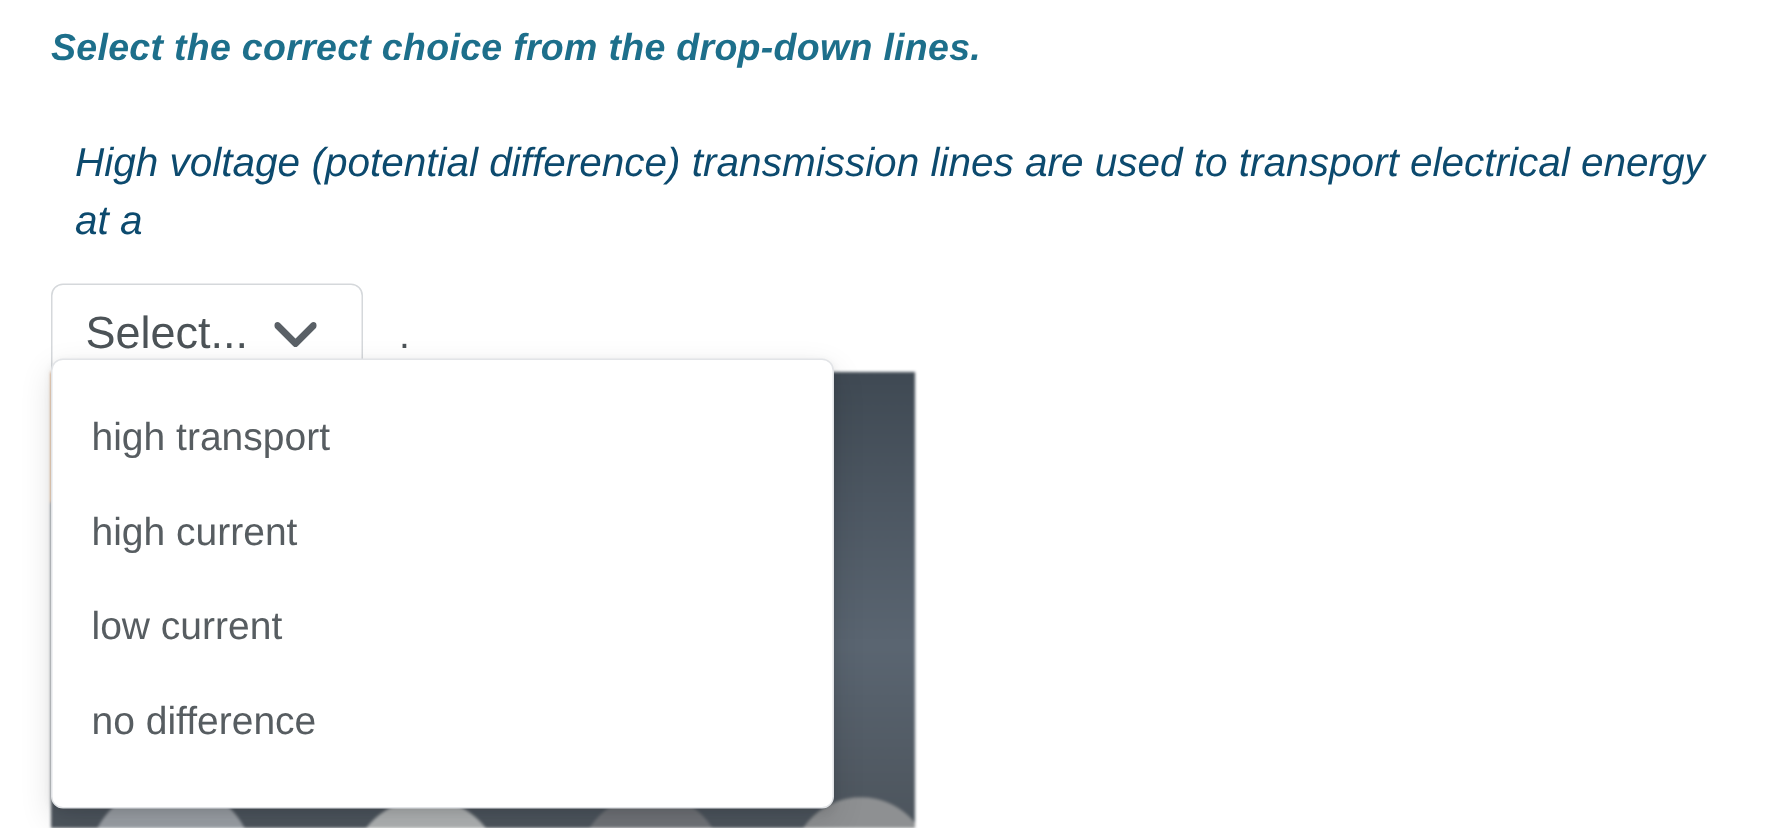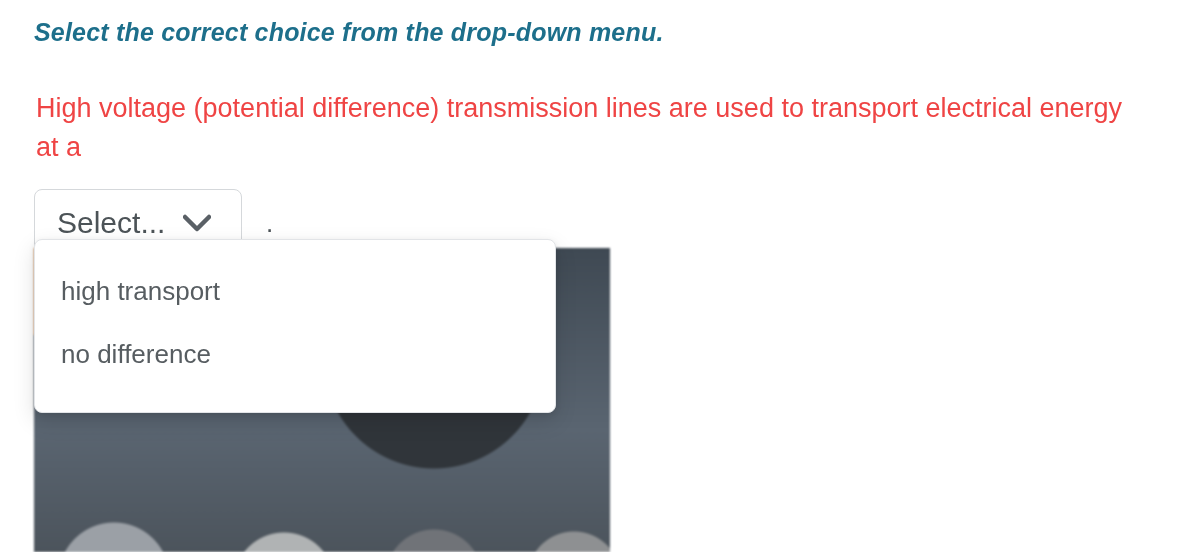--- a/index.html
+++ b/index.html
@@ -18,25 +18,26 @@
   }
   .instruction {
     color: #1d6f8b;
     font-style: italic;
     font-weight: 700;
     font-size: 25px;
     letter-spacing: 0.2px;
     margin: 0 0 42px 0;
   }
   .question {
-    color: #ef4444;
+    color: #0c4a6e;
     font-size: 27px;
     font-weight: 400;
     line-height: 1.45;
-    margin: 0 0 22px 2px;
+    margin: 0 0 22px 16px;
+    font-style: italic;
   }
   .select-wrap {
     display: inline-flex;
     align-items: center;
     gap: 22px;
   }
   .select-button {
     border: 1px solid #d5d8db;
     border-radius: 8px;
     padding: 16px 24px 16px 22px;
@@ -101,21 +102,21 @@
     font-weight: 400;
     padding: 16px 26px;
     cursor: pointer;
   }
 </style>
 </head>
 <body>
 
 <div class="page">
 
-  <p class="instruction">Select the correct choice from the drop-down menu.</p>
+  <p class="instruction">Select the correct choice from the drop-down lines.</p>
 
   <p class="question">High voltage (potential difference) transmission lines are used to transport electrical energy at a</p>
 
   <div class="select-wrap">
     <div class="select-button">
       <span class="select-label">Select...</span>
       <span class="chevron">
         <svg width="28" height="18" viewBox="0 0 28 18">
           <path d="M2 3 L14 15 L26 3" stroke="#5a6066" stroke-width="4.5" fill="none" stroke-linecap="round" stroke-linejoin="round"></path>
         </svg>
@@ -123,16 +124,18 @@
     </div>
     <span class="period">.</span>
   </div>
 
   <div class="media-area">
     <div class="background-image"></div>
   </div>
 
   <div class="dropdown-panel">
     <div class="option">high transport</div>
+    <div class="option">high current</div>
+    <div class="option">low current</div>
     <div class="option">no difference</div>
   </div>
 
 </div>
 
 </body></html>

